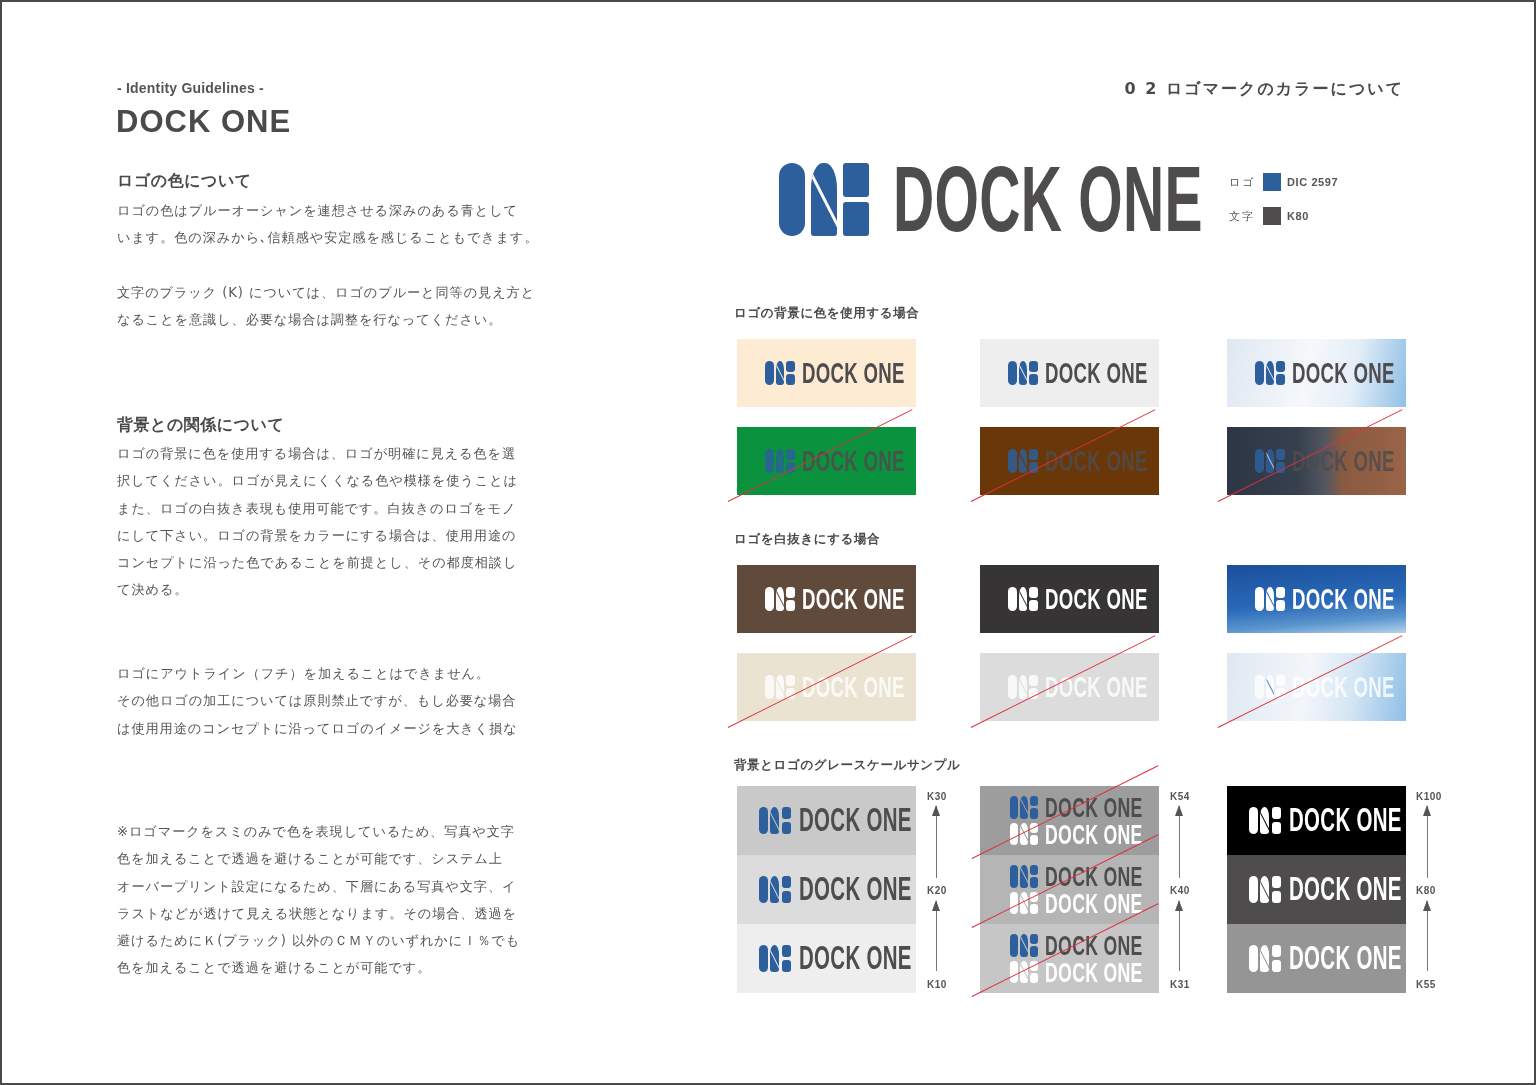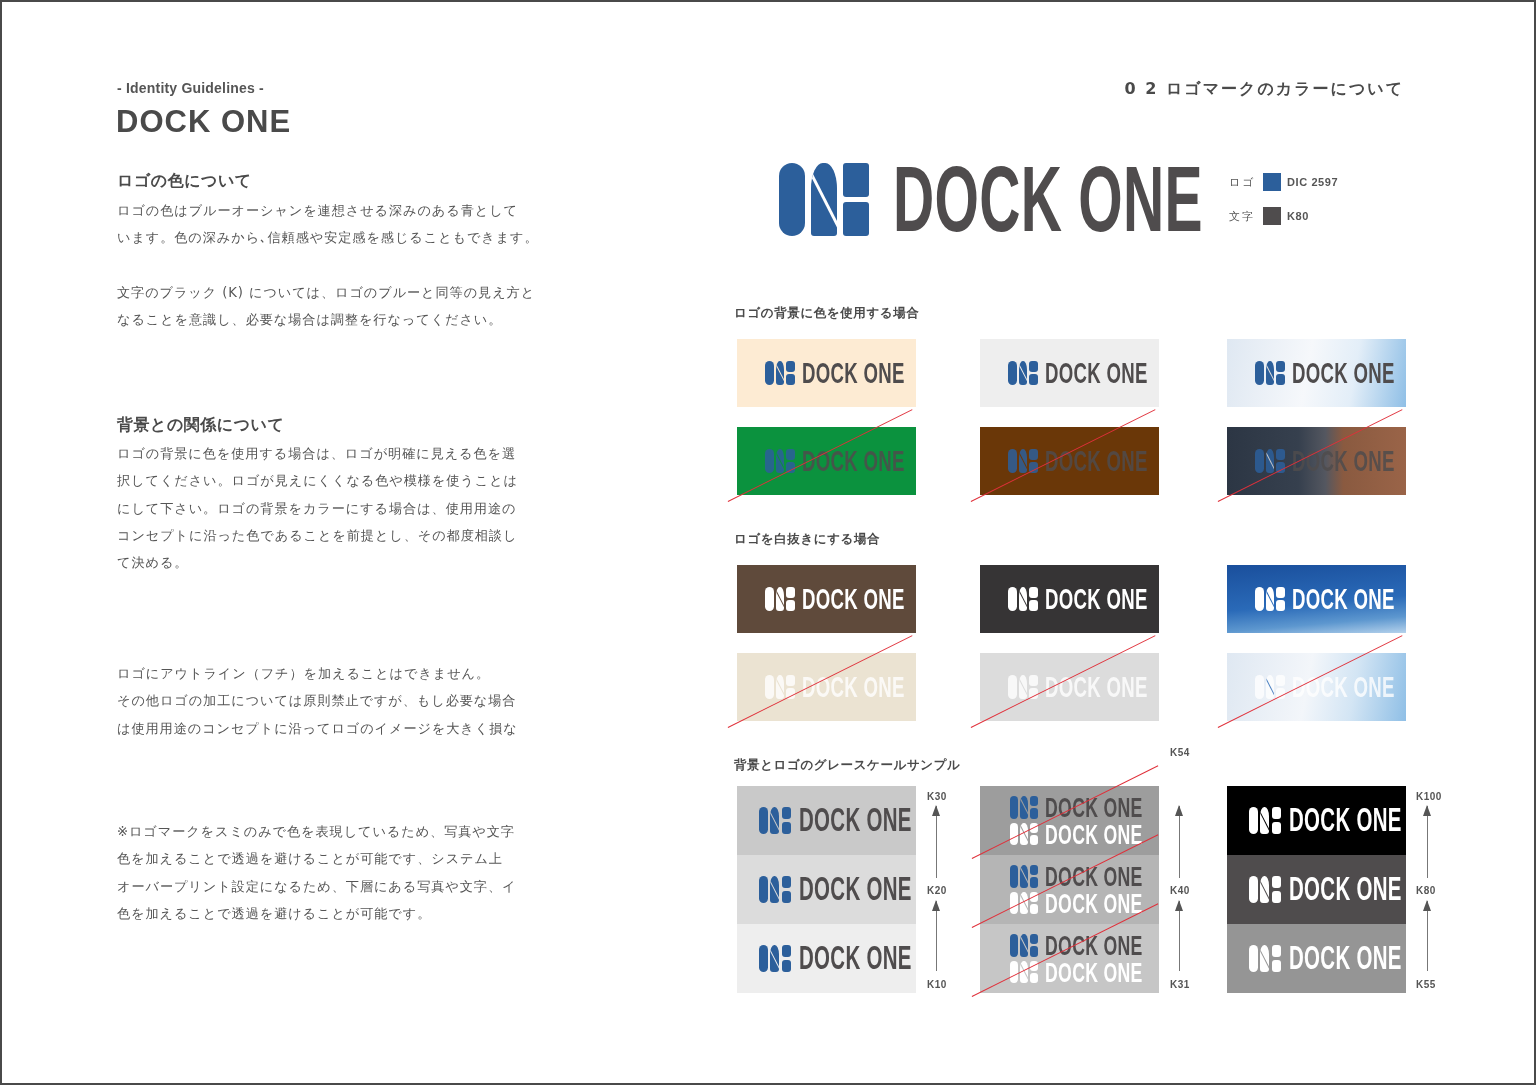--- a/index.html
+++ b/index.html
@@ -58,33 +58,36 @@
 </div>
 <div class="abs para" style="left:117px; top:279px;">
   <div>文字のブラック (K) については、ロゴのブルーと同等の見え方と</div>
   <div>なることを意識し、必要な場合は調整を行なってください。</div>
 </div>
 
 <div class="abs h2" style="left:117px; top:415px;">背景との関係について</div>
 <div class="abs para" style="left:117px; top:440px;">
   <div>ロゴの背景に色を使用する場合は、ロゴが明確に見える色を選</div>
   <div>択してください。ロゴが見えにくくなる色や模様を使うことは</div>
+  <div>また、ロゴの白抜き表現も使用可能です。白抜きのロゴをモノ</div>
   <div>にして下さい。ロゴの背景をカラーにする場合は、使用用途の</div>
   <div>コンセプトに沿った色であることを前提とし、その都度相談し</div>
   <div>て決める。</div>
 </div>
 <div class="abs para" style="left:117px; top:660px;">
   <div>ロゴにアウトライン（フチ）を加えることはできません。</div>
   <div>その他ロゴの加工については原則禁止ですが、もし必要な場合</div>
   <div>は使用用途のコンセプトに沿ってロゴのイメージを大きく損な</div>
 </div>
 <div class="abs para" style="left:117px; top:818px;">
   <div>※ロゴマークをスミのみで色を表現しているため、写真や文字</div>
   <div>色を加えることで透過を避けることが可能です、システム上</div>
   <div>オーバープリント設定になるため、下層にある写真や文字、イ</div>
+  <div>ラストなどが透けて見える状態となります。その場合、透過を</div>
+  <div>避けるためにＫ(ブラック) 以外のＣＭＹのいずれかにＩ％でも</div>
   <div>色を加えることで透過を避けることが可能です。</div>
 </div>
 
 <div class="abs section-title">0 2  ロゴマークのカラーについて</div>
 
 <div class="abs logo" style="left:779px; top:163px;">
   <div class="mark" style="--cut:#fff; height:73px; gap:6px;">
     <div class="p1" style="width:26px; background:#2c5f9b;"></div>
     <div class="p2" style="width:26px; background:#2c5f9b;"></div>
     <div class="p3" style="width:26px;">
@@ -393,21 +396,21 @@
             <div class="p2" style="width:8.075px;background:#ffffff"></div>
             <div class="p3" style="width:8.075px;">
               <span style="height:10.488px;background:#ffffff"></span>
               <span style="height:10.488px;background:#ffffff"></span>
             </div>
           </div>
           <div class="wordmark" style="margin-left:6.6499999999999995px;font-size:28.5px;line-height:22.799999999999997px;height:22.799999999999997px;color:#ffffff;width:74.1px;overflow:visible;">DOCK ONE</div>
         </div>
       </div>
     </div>
-    <div class="klabel" style="left: 1170px; top: 747px;">K54</div>
+    <div class="klabel" style="left: 1170px; top: 791px;">K54</div>
     <div class="klabel" style="left: 1170px; top: 885px;">K40</div>
     <div class="klabel" style="left: 1170px; top: 979px;">K31</div>
     <div class="arrow" style="left: 1179px; top: 806px; height: 72px;"></div>
     <div class="arrow" style="left: 1179px; top: 901px; height: 70px;"></div>
     <div class="strike" style="left: 972px; top: 858px; width: 208px; transform: rotate(-26.5deg);"></div>
     <div class="strike" style="left: 972px; top: 927px; width: 208px; transform: rotate(-26.5deg);"></div>
     <div class="strike" style="left: 972px; top: 996px; width: 208px; transform: rotate(-26.5deg);"></div>
     <div class="gscol" style="left: 1227px; top: 786px;">
       <div class="gsblock" style="background: rgb(0, 0, 0);">
         <div class="logo" style="margin-left: -10px;">

